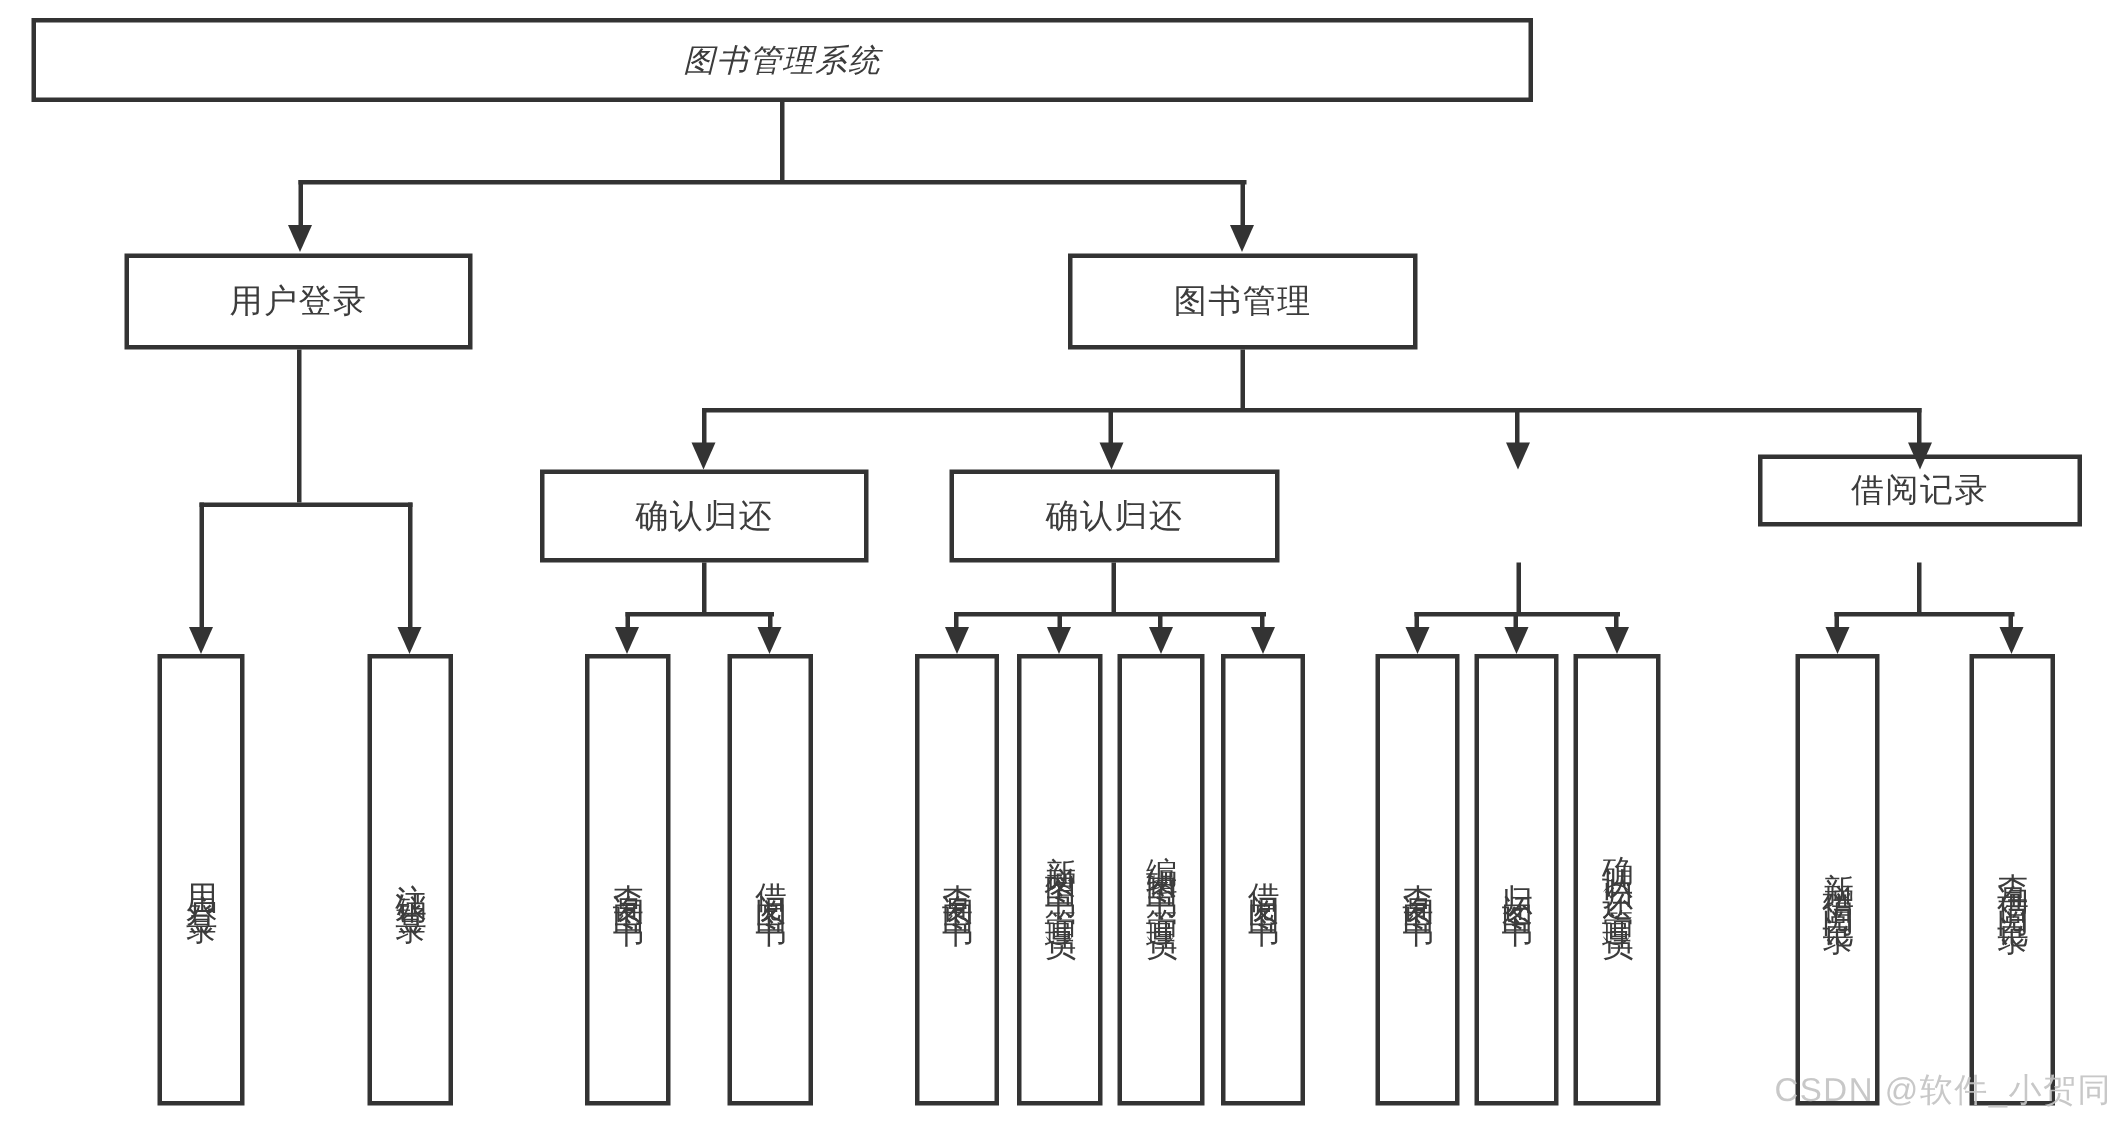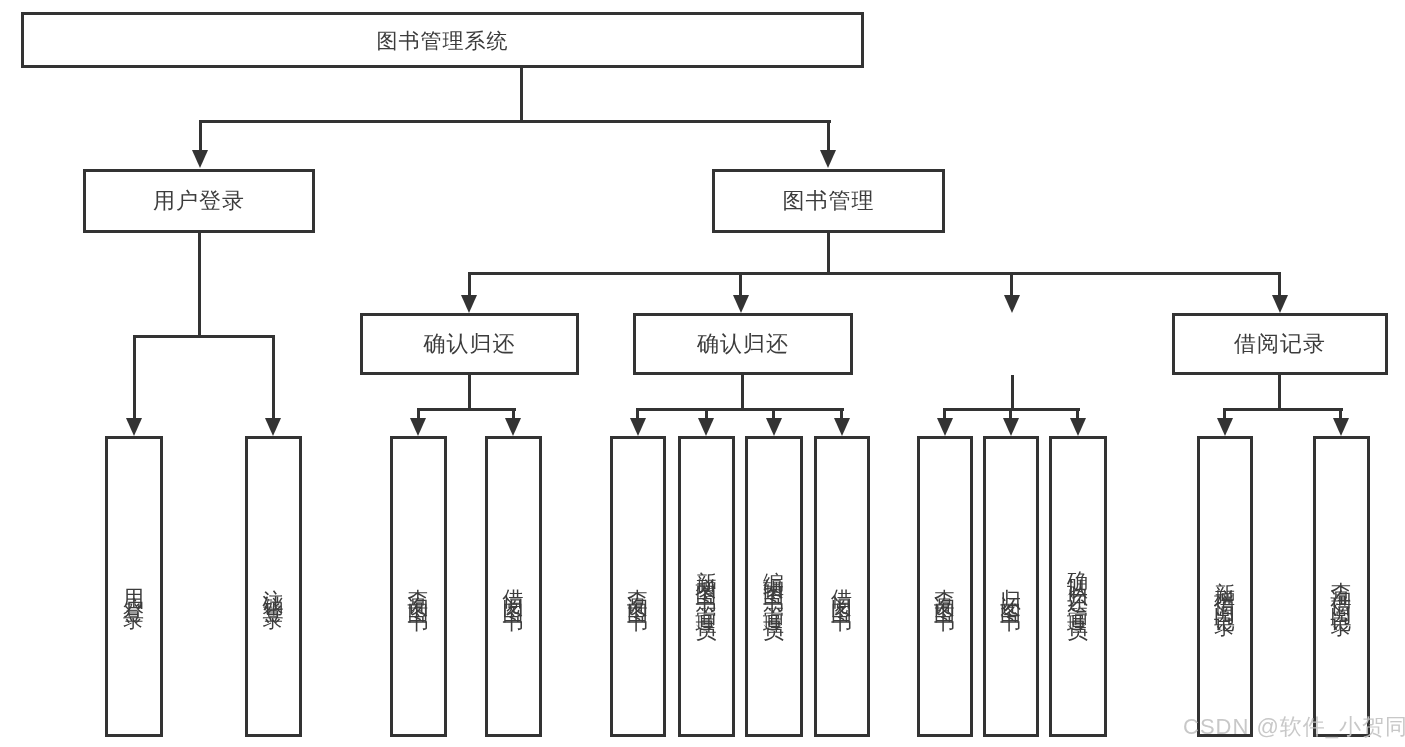--- a/index.html
+++ b/index.html
@@ -33,27 +33,27 @@
     line-height:1;
   }
   .line{position:absolute;background:#333333;}
   .arrow{
     position:absolute;width:0;height:0;
     border-left:8px solid transparent;
     border-right:8px solid transparent;
     border-top:18px solid #333333;
   }
   
-  .p-root{left:21px;top:12px;width:843px;height:56px;}
+  .p-root{left:21px;top:12px;width:1001px;height:56px;font-style:italic;}
   .p-login{left:83px;top:169px;width:232px;height:64px;}
   .p-mgmt{left:712px;top:169px;width:233px;height:64px;}
   .p-rec{left:360px;top:313px;width:219px;height:62px;}
   .p-borrow{left:633px;top:313px;width:220px;height:62px;}
   .p-current{left:901px;top:313px;width:224px;height:62px;}
-  .p-record{left:1172px;top:313px;width:216px;height:62px;}
+  .p-record{left:1172px;top:303px;width:216px;height:48px;}
   .p-v1{left:105px;top:436px;width:58px;height:301px;}
   .p-v2{left:245px;top:436px;width:57px;height:301px;}
   .p-v3{left:390px;top:436px;width:57px;height:301px;}
   .p-v4{left:485px;top:436px;width:57px;height:301px;}
   .p-v5{left:610px;top:436px;width:56px;height:301px;}
   .p-v6{left:678px;top:436px;width:57px;height:301px;}
   .p-v7{left:745px;top:436px;width:58px;height:301px;}
   .p-v8{left:814px;top:436px;width:56px;height:301px;}
   .p-v9{left:917px;top:436px;width:56px;height:301px;}
   .p-v10{left:983px;top:436px;width:56px;height:301px;}

